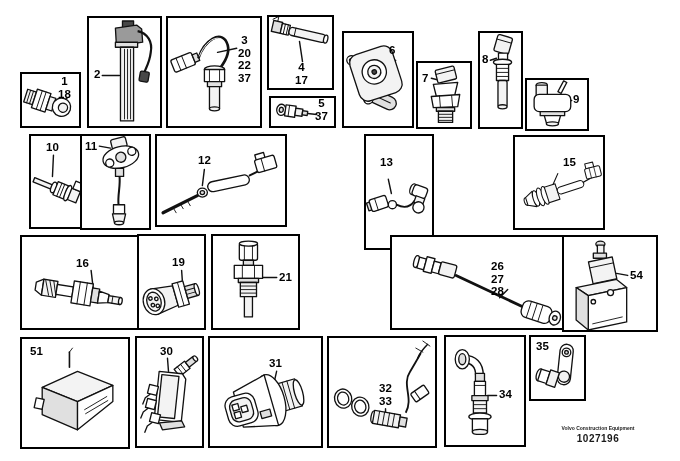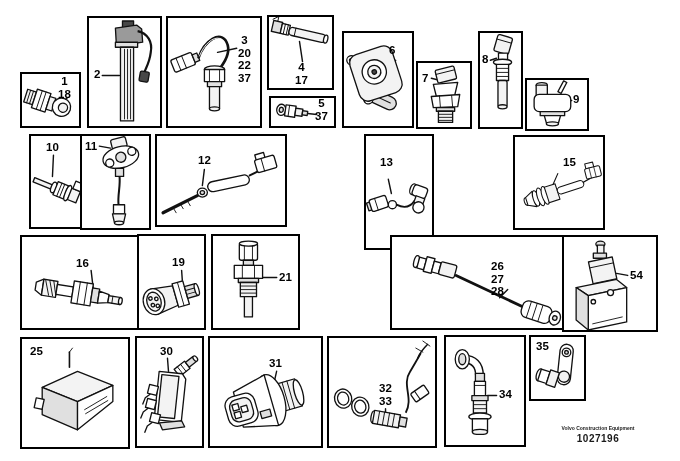--- a/index.html
+++ b/index.html
@@ -450,21 +450,21 @@
       <line x1="47" y1="28" x2="47" y2="13" style="stroke-width:1.6"></line>
       <line x1="47" y1="13" x2="50" y2="9" class="thin"></line>
       <path d="M20,48 L55,32 L90,46 L55,62 Z" class="g1"></path>
       <path d="M20,48 L55,62 L55,90 L20,75 Z" class="g2"></path>
       <path d="M55,62 L90,46 L90,62 L55,90 Z"></path>
       <line x1="62" y1="70" x2="84" y2="57" class="thin"></line>
       <line x1="63" y1="74" x2="85" y2="61" class="thin"></line>
       <rect x="13" y="59" width="8" height="10" transform="rotate(12 17 64)"></rect>
     </svg>
     <div class="plabel" style="left:8px;top:6px">
-      <span>25</span>
+      <span>51</span>
     </div>
   </div>
 
   <div class="pbox" style="left:135px;top:336px;width:69px;height:112px">
     <svg class="part" viewBox="0 0 64 107">
       <line class="ld" x1="30" y1="20" x2="31" y2="33"></line>
       <g transform="rotate(-38 46 30)">
         <rect x="38" y="25" width="13" height="9"></rect>
         <line x1="42" y1="25" x2="42" y2="34" class="thin"></line>
         <line x1="46" y1="25" x2="46" y2="34" class="thin"></line>

